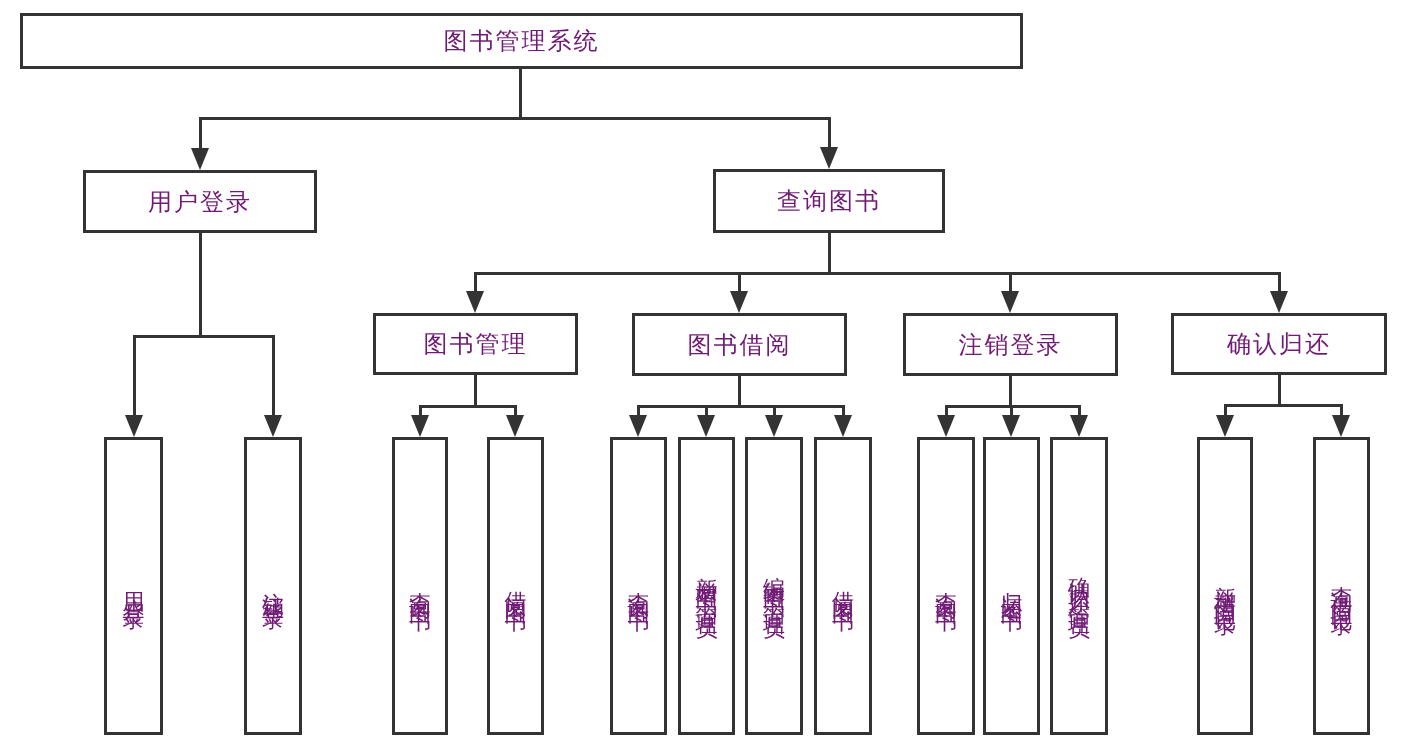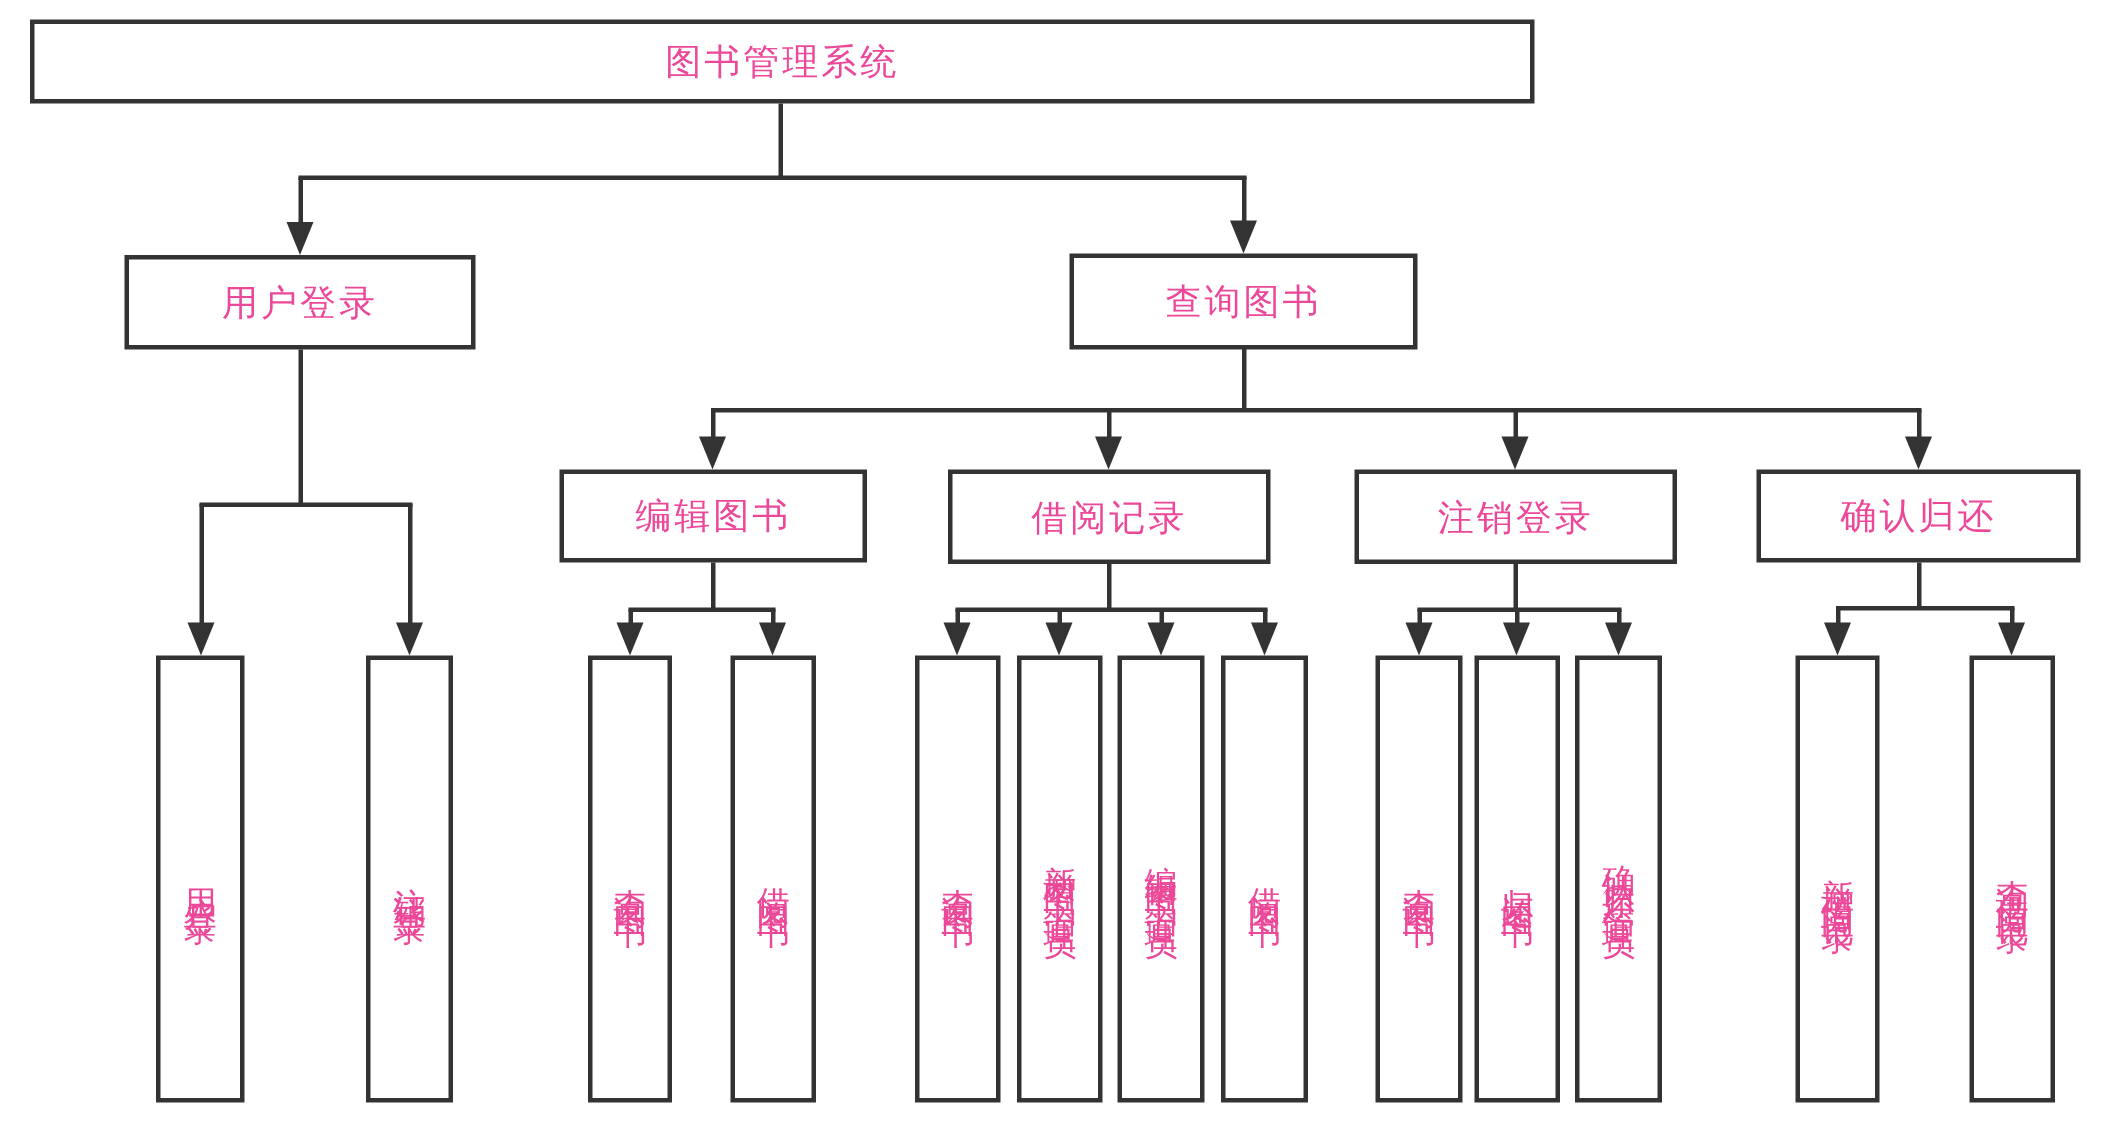--- a/index.html
+++ b/index.html
@@ -5,21 +5,21 @@
   html,body{margin:0;padding:0;background:#ffffff;}
   #canvas{
     position:relative;width:1405px;height:747px;background:#ffffff;overflow:hidden;
     font-family:"Liberation Sans","DejaVu Sans",sans-serif;color:#262626;
   }
   .box{
     position:absolute;background:#ffffff;border:3px solid #333333;box-sizing:border-box;
     display:flex;align-items:center;justify-content:center;
   }
   .box .lbl{
-    font-size:24px;letter-spacing:2px;color:#ec4899;white-space:nowrap;
+    font-size:24px;letter-spacing:2px;color:#701a75;white-space:nowrap;
   }
   .box.v .lbl{
     writing-mode:vertical-rl;text-orientation:mixed;
     font-size:22px;letter-spacing:6px;line-height:1;
   }
   .vline,.hline{position:absolute;background:#333333;}
   .arrow-head{
     position:absolute;width:0;height:0;
     border-left:9px solid transparent;border-right:9px solid transparent;
     border-top:22px solid #333333;
@@ -39,24 +39,24 @@
   </div>
 
   <div class="box" style="left:83px;top:170px;width:234px;height:63px">
     <span class="lbl">用户登录</span>
   </div>
   <div class="box" style="left:713px;top:169px;width:232px;height:64px">
     <span class="lbl">查询图书</span>
   </div>
 
   <div class="box" style="left:373px;top:313px;width:205px;height:62px">
-    <span class="lbl">编辑图书</span>
+    <span class="lbl">图书管理</span>
   </div>
   <div class="box" style="left:632px;top:313px;width:215px;height:63px">
-    <span class="lbl">借阅记录</span>
+    <span class="lbl">图书借阅</span>
   </div>
   <div class="box" style="left:903px;top:313px;width:215px;height:63px">
     <span class="lbl">注销登录</span>
   </div>
   <div class="box" style="left:1171px;top:313px;width:216px;height:62px">
     <span class="lbl">确认归还</span>
   </div>
 
   <div class="box v" style="left:104px;top:437px;width:59px;height:298px">
     <span class="lbl">用户登录</span>

